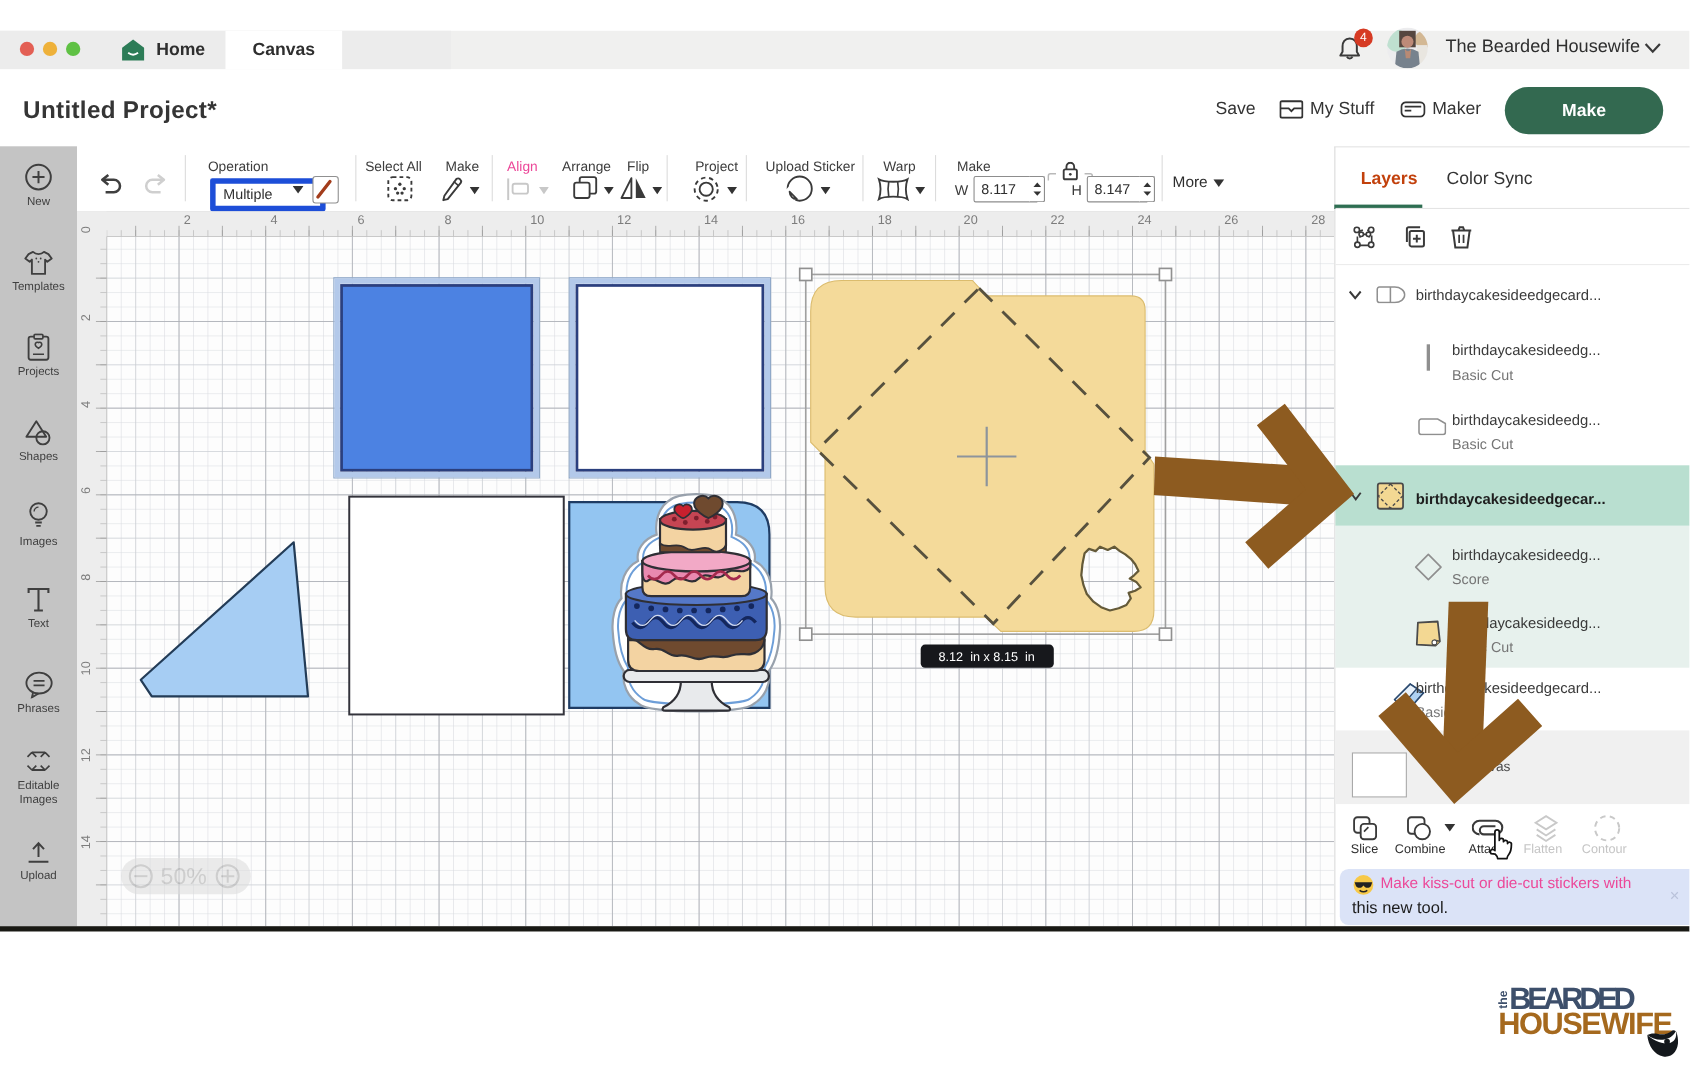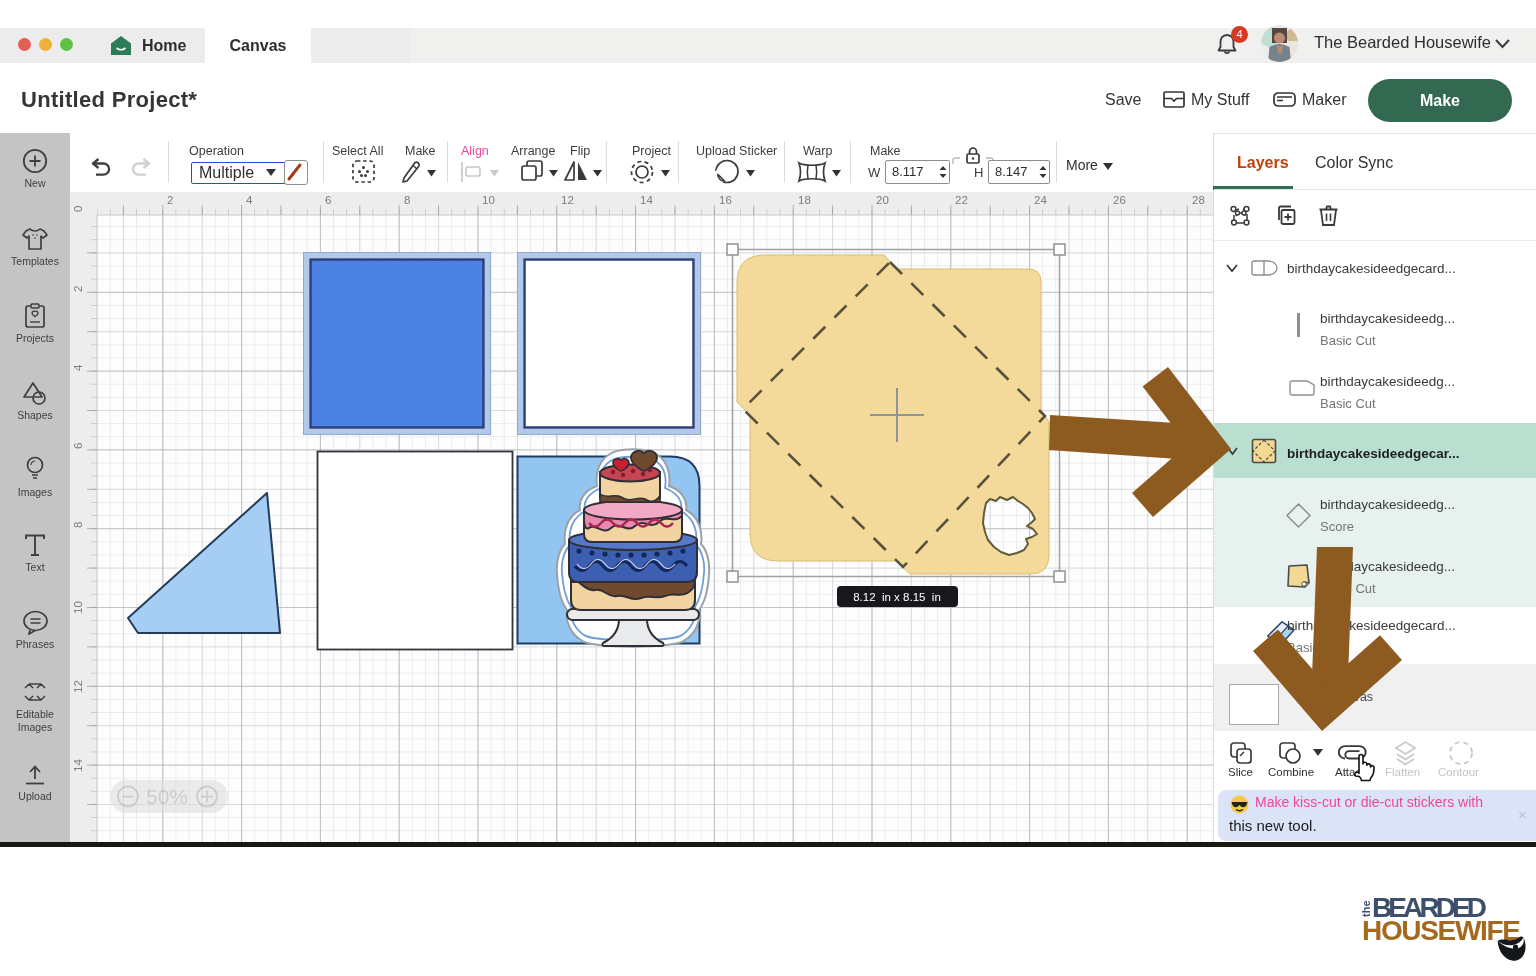--- a/index.html
+++ b/index.html
@@ -158,21 +158,21 @@
 <svg class="abs" style="left:89px;top:157px" width="24" height="22" viewBox="0 0 24 22">
   <path d="M4.5 6.5 H14.5 a5.6 5.6 0 0 1 0 11.2 H7" fill="none" stroke="#3f3f3f" stroke-width="2.3"></path>
   <path d="M9.5 2 L4 6.5 L9.5 11" fill="none" stroke="#3f3f3f" stroke-width="2.3" stroke-linejoin="round"></path>
 </svg>
 <svg class="abs" style="left:129px;top:157px" width="24" height="22" viewBox="0 0 24 22">
   <path d="M19.5 6.5 H9.5 a5.6 5.6 0 0 0 0 11.2 H17" fill="none" stroke="#cfcfcf" stroke-width="2.3"></path>
   <path d="M14.5 2 L20 6.5 L14.5 11" fill="none" stroke="#cfcfcf" stroke-width="2.3" stroke-linejoin="round"></path>
 </svg>
 <div class="tdiv" style="left:168px;top:141px"></div>
 <div class="tb-lbl" style="left:189px;top:144px">Operation</div>
-<div class="abs" style="left:191px;top:162px;width:88px;height:20px;border:1px solid #1d4ed8;border-radius:2px;background:#fff;font-size:16px;color:#2e2e2e;line-height:20px;padding-left:7px">Multiple</div>
+<div class="abs" style="left:191px;top:162px;width:88px;height:20px;border:5px solid #1d4ed8;border-radius:2px;background:#fff;font-size:13px;color:#2e2e2e;line-height:20px;padding-left:7px">Multiple</div>
 <svg class="abs" style="left:266px;top:169px" width="10" height="8" viewBox="0 0 10 8">
     <path d="M0 0 L10 0 L5 7 Z" fill="#333"></path>
   </svg>
 <div class="abs" style="left:284px;top:160px;width:22px;height:23px;border:1px solid #909090;border-radius:3px;background:#fff"></div>
 <svg class="abs" style="left:286px;top:162px" width="19" height="20" viewBox="0 0 19 20">
     <path d="M3 17 L14 3" stroke="#a33d1c" stroke-width="3" stroke-linecap="round"></path>
   </svg>
 <div class="tdiv" style="left:323px;top:141px"></div>
 <div class="tb-lbl" style="left:332px;top:144px">Select All</div>
 <svg class="abs" style="left:351px;top:159px" width="25" height="25" viewBox="0 0 25 25">

